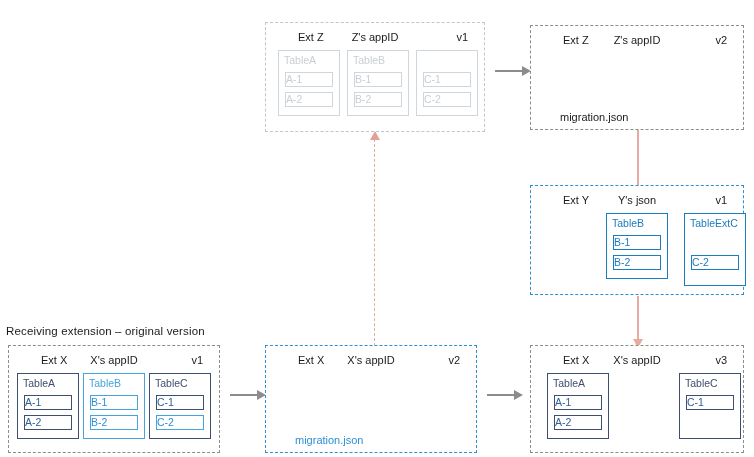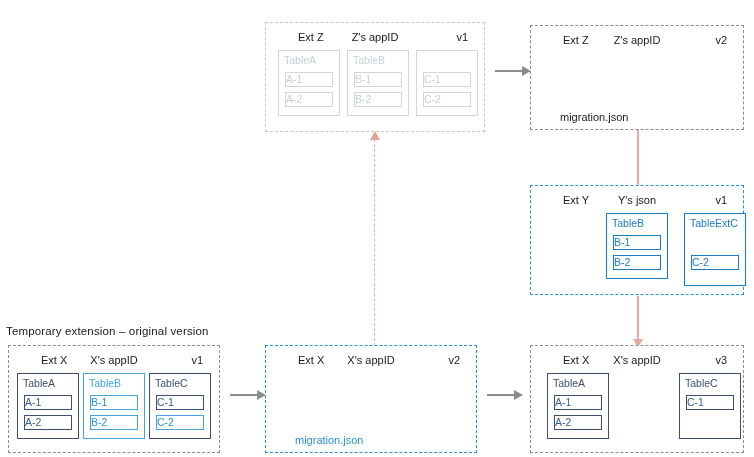--- a/index.html
+++ b/index.html
@@ -196,21 +196,21 @@
   <div class="arrow" style="left:637px;top:296px;height:52px;">
     <div class="av-line" style="height:44px;"></div>
     <div class="av-head-down" style="top:43px;left:-4.2px;"></div>
   </div>
 
   <div class="arrow" style="left:374px;top:131px;height:212px;">
     <div class="av-line dashed" style="height:212px;top:8px;"></div>
     <div class="av-head-up" style="top:0px;left:-4.2px;"></div>
   </div>
 
-  <div class="caption" style="left:6px;top:325px;">Temporary extension – original version</div>
+  <div class="caption" style="left:6px;top:325px;">Receiving extension – original version</div>
 
   <div class="extbox grey" style="left:8px;top:345px;width:212px;height:108px;">
     <div class="hdr l">Ext X</div>
     <div class="hdr c">X's appID</div>
     <div class="hdr r">v1</div>
 
     <div class="tbl navy" style="left:8px;top:27px;width:62px;height:66px;">
       <div class="tbl-title navy">TableA</div>
       <div class="row navy" style="top:21px;">A-1</div>
       <div class="row navy" style="top:41px;">A-2</div>

